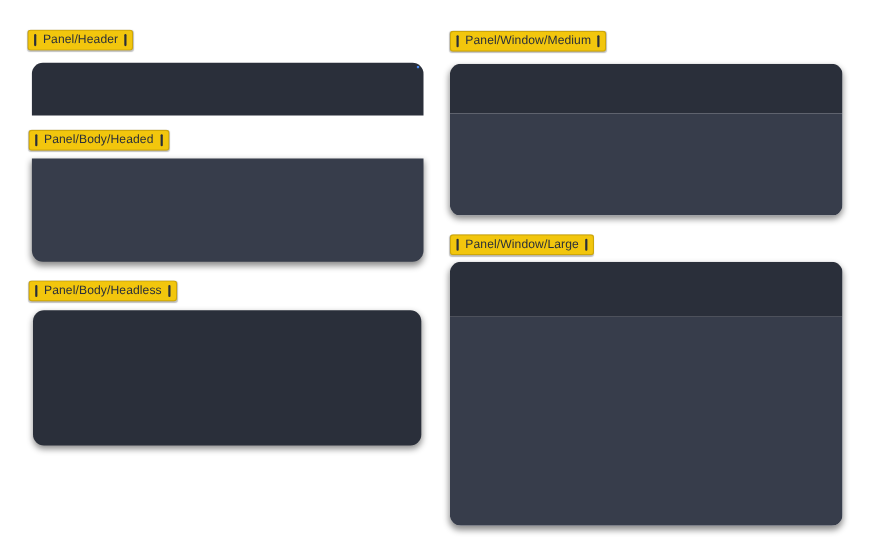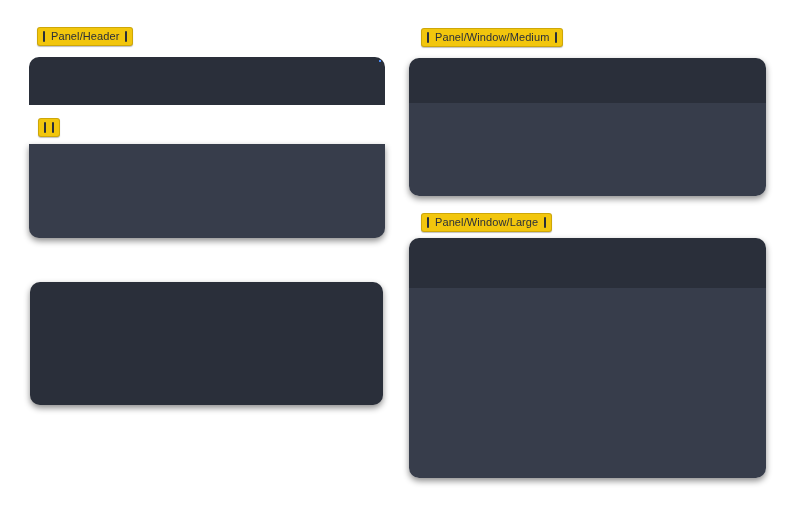--- a/index.html
+++ b/index.html
@@ -19,21 +19,20 @@
     display: inline-flex;
     align-items: center;
     gap: 6px;
     padding: 0 5px;
     background: #F2C60D;
     border: 1px solid rgba(140, 110, 0, 0.35);
     border-radius: 3px;
     box-shadow: 0 1px 1px rgba(0,0,0,0.25);
     cursor: pointer;
     white-space: nowrap;
-    margin-left: 12px;
   }
   .badge .tick {
     width: 2px;
     height: 11px;
     background: #2A2F3A;
     border-radius: 1px;
   }
   .badge .txt {
     font-size: 11px;
     line-height: 19px;
@@ -97,25 +96,31 @@
     <span class="txt">Panel/Header</span>
     <span class="tick"></span>
   </div>
 
   <div class="panel panel-header-comp surface-dark">
     <span class="blue-dot"></span>
   </div>
 
   <div class="badge badge-panel-body-headed">
     <span class="tick"></span>
+    <span class="txt">Panel/Body/Headed</span>
     <span class="tick"></span>
   </div>
 
   <div class="panel panel-body-headed-comp surface-light shadow"></div>
 
+  <div class="badge badge-panel-body-headless">
+    <span class="tick"></span>
+    <span class="txt">Panel/Body/Headless</span>
+    <span class="tick"></span>
+  </div>
 
   <div class="panel panel-body-headless-comp surface-dark shadow"></div>
 
   <div class="badge badge-panel-window-medium">
     <span class="tick"></span>
     <span class="txt">Panel/Window/Medium</span>
     <span class="tick"></span>
   </div>
 
   <div class="panel window window-medium-comp shadow">

